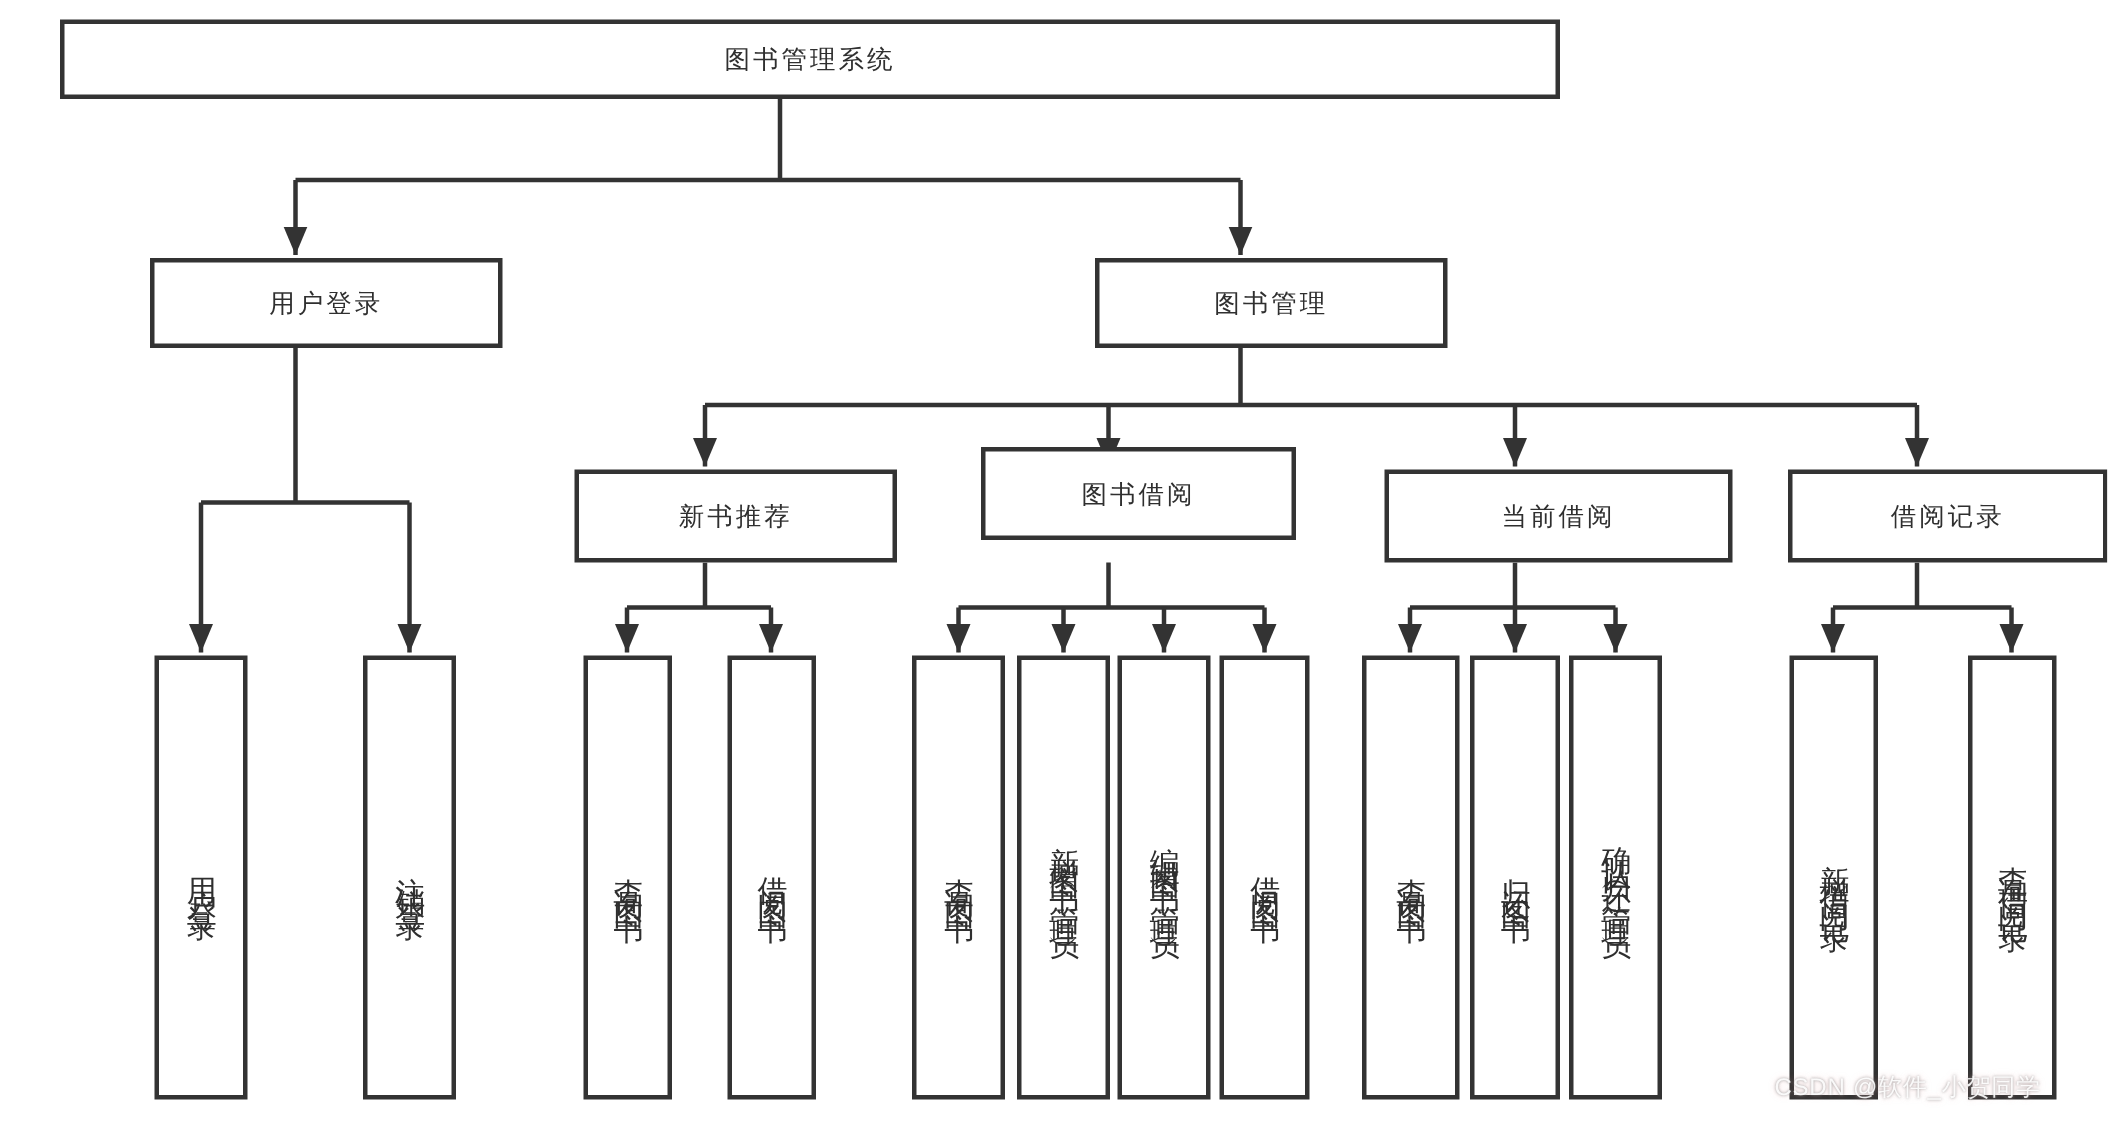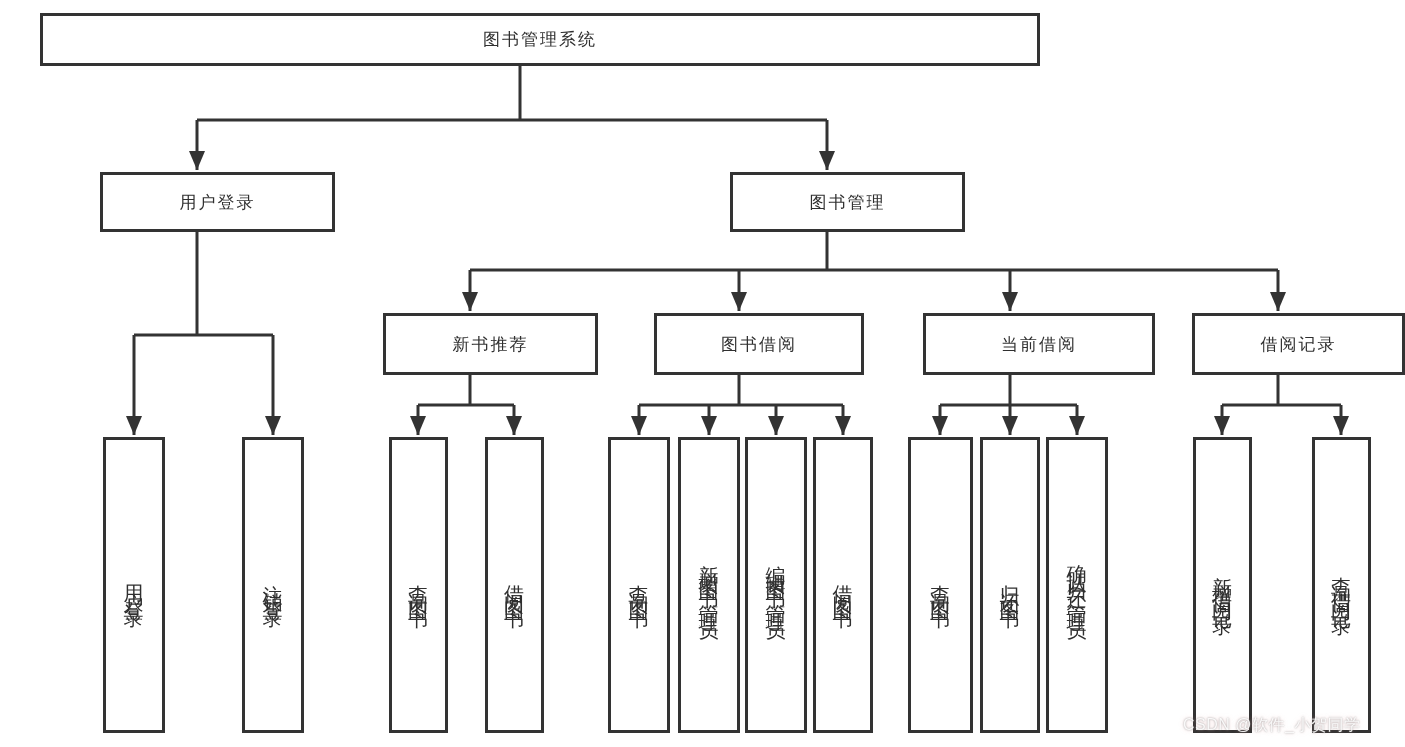--- a/index.html
+++ b/index.html
@@ -88,21 +88,21 @@
       <path class="ln ar" d="M1341,405 V435"></path>
     </g>
   </svg>
 
   <div class="box h-box" style="left:20px;top:13px;width:1000px;height:53px;">图书管理系统</div>
 
   <div class="box h-box" style="left:80px;top:172px;width:235px;height:60px;">用户登录</div>
   <div class="box h-box" style="left:710px;top:172px;width:235px;height:60px;">图书管理</div>
 
   <div class="box h-box" style="left:363px;top:313px;width:215px;height:62px;">新书推荐</div>
-  <div class="box h-box" style="left:634px;top:313px;width:210px;height:62px;">图书借阅</div>
+  <div class="box h-box" style="left:634px;top:298px;width:210px;height:62px;">图书借阅</div>
   <div class="box h-box" style="left:903px;top:313px;width:232px;height:62px;">当前借阅</div>
   <div class="box h-box" style="left:1172px;top:313px;width:213px;height:62px;">借阅记录</div>
 
   <div class="box" style="left:103px;top:437px;width:62px;height:296px;">
     <span class="v-text">用户登录</span>
   </div>
   <div class="box" style="left:242px;top:437px;width:62px;height:296px;">
     <span class="v-text">注销登录</span>
   </div>
 

